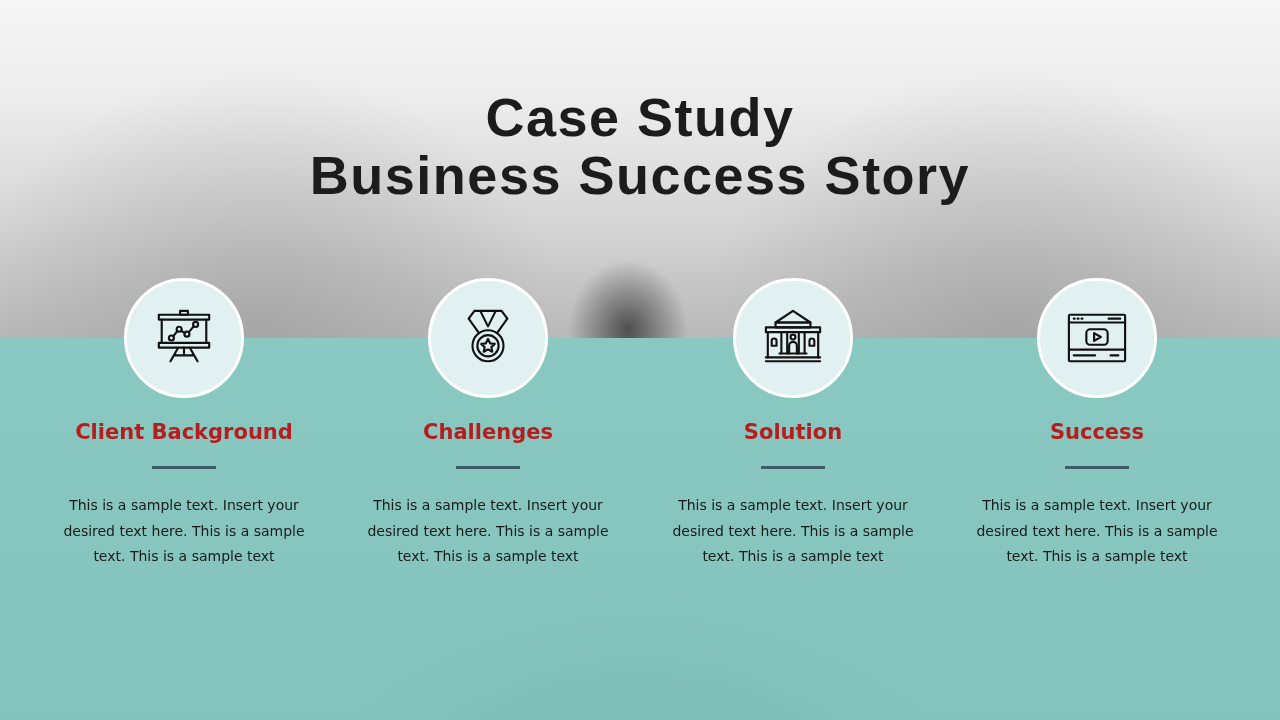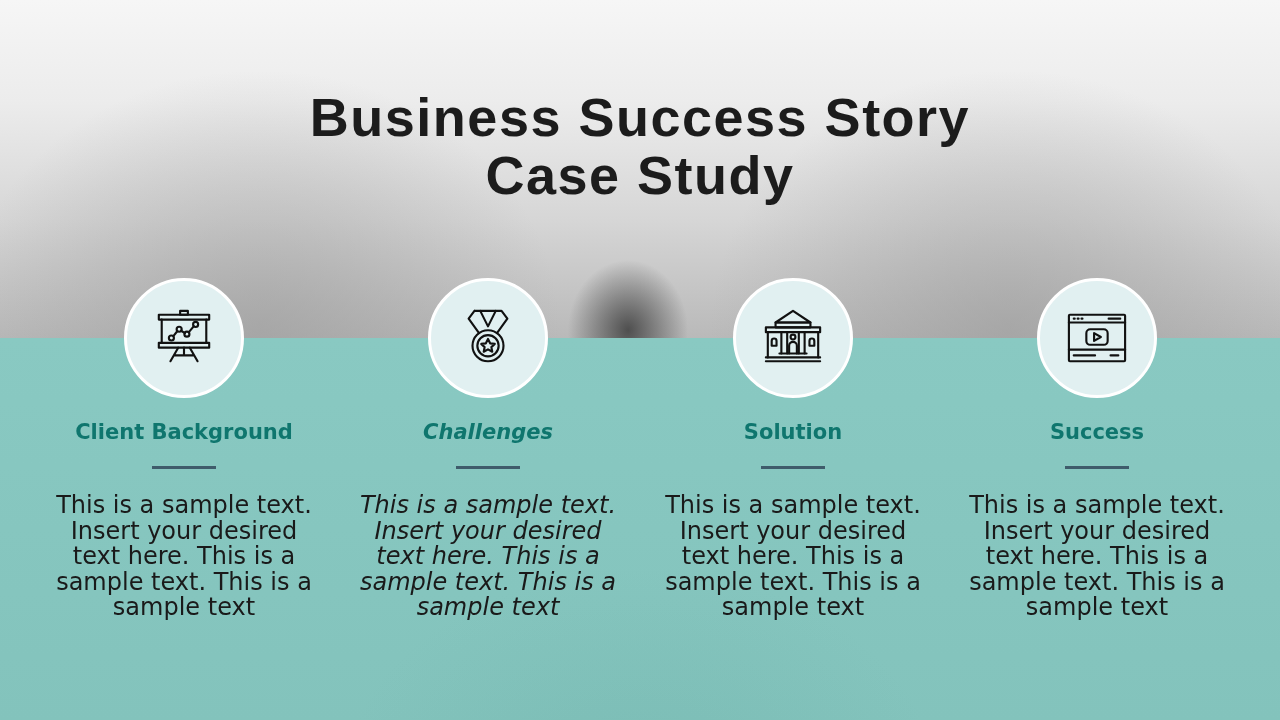--- a/index.html
+++ b/index.html
@@ -35,40 +35,40 @@
     display: flex; flex-direction: column; align-items: center;
   }
   .icon-circle {
     width: 120px; height: 120px; border-radius: 50%;
     background: #e1f0f1; border: 3px solid #ffffff; box-sizing: border-box;
     display: flex; align-items: center; justify-content: center;
   }
   .icon-circle svg { width: 62px; height: 62px; }
   .card-title {
     margin-top: 22px; font-family: "DejaVu Sans", sans-serif; font-weight: bold;
-    font-size: 21px; color: #0f766e; text-align: center; white-space: nowrap;
+    font-size: 21px; color: #b91c1c; text-align: center; white-space: nowrap;
   }
   .divider {
     margin-top: 22px; width: 64px; height: 3px; background: #3f5c6b;
   }
   .card-body {
     margin-top: 24px; width: 260px; text-align: center;
-    font-family: "DejaVu Sans", sans-serif; font-size: 24px; line-height: 25.5px;
+    font-family: "DejaVu Sans", sans-serif; font-size: 14px; line-height: 25.5px;
     color: #1a1a1a;
   }
 </style>
 </head>
 <body>
 
 <div class="top-bg"></div>
 <div class="teal-band"></div>
 
 <h1 class="title">
+  <span>Case Study</span>
   <span>Business Success Story</span>
-  <span>Case Study</span>
 </h1>
 
 <div class="card" style="left:54px;">
   <div class="icon-circle">
     <svg viewBox="0 0 64 64" fill="none" stroke="#111" stroke-width="2.2" stroke-linecap="round" stroke-linejoin="round">
       <rect x="28" y="4" width="8" height="4"></rect>
       <rect x="6" y="8" width="52" height="5"></rect>
       <path d="M9 13 V37 M55 13 V37"></path>
       <rect x="6" y="37" width="52" height="5"></rect>
       <circle cx="19" cy="32" r="2.6"></circle>
@@ -77,21 +77,21 @@
       <circle cx="44" cy="18" r="2.6"></circle>
       <path d="M21 30 L25 25 M29 24.5 L33 27 M37 26 L42 20"></path>
       <path d="M26 42 L18 56 M38 42 L46 56 M32 42 V50 M22 50 H42"></path>
     </svg>
   </div>
   <div class="card-title">Client Background</div>
   <div class="divider"></div>
   <div class="card-body">This is a sample text. Insert your desired text here. This is a sample text. This is a sample text</div>
 </div>
 
-<div class="card" style="left:358px;font-style:italic;">
+<div class="card" style="left:358px;">
   <div class="icon-circle">
     <svg viewBox="0 0 64 64" fill="none" stroke="#111" stroke-width="2.2" stroke-linecap="round" stroke-linejoin="round">
       <path d="M18 4 H46 L52 12 L42 26 M18 4 L12 12 L22 26"></path>
       <path d="M24 4 L32 20 L40 4"></path>
       <circle cx="32" cy="40" r="16"></circle>
       <circle cx="32" cy="40" r="11"></circle>
       <path d="M32 33 L34.2 37.5 L39 38.1 L35.5 41.4 L36.4 46.2 L32 43.8 L27.6 46.2 L28.5 41.4 L25 38.1 L29.8 37.5 Z"></path>
     </svg>
   </div>
   <div class="card-title">Challenges</div>

